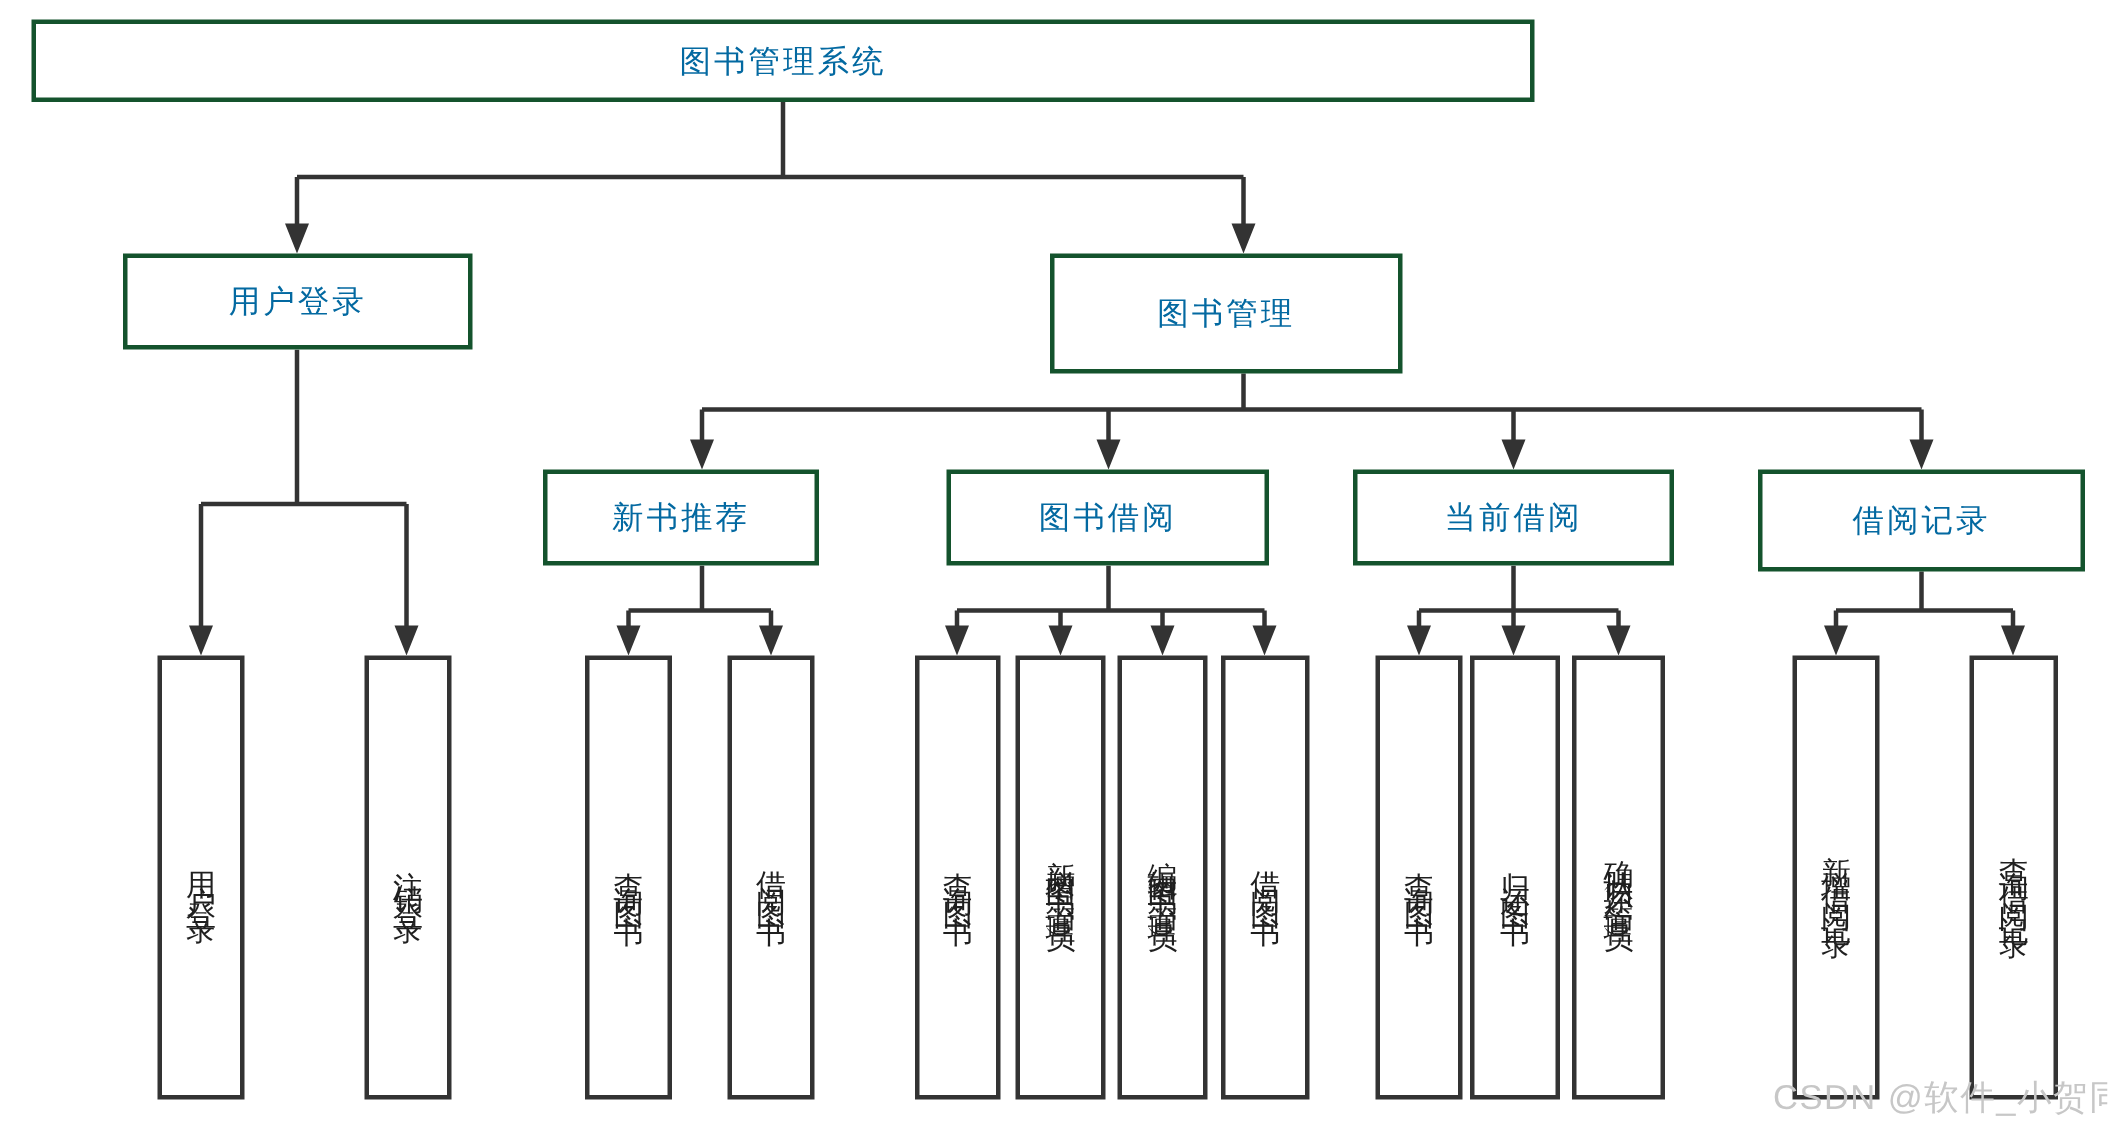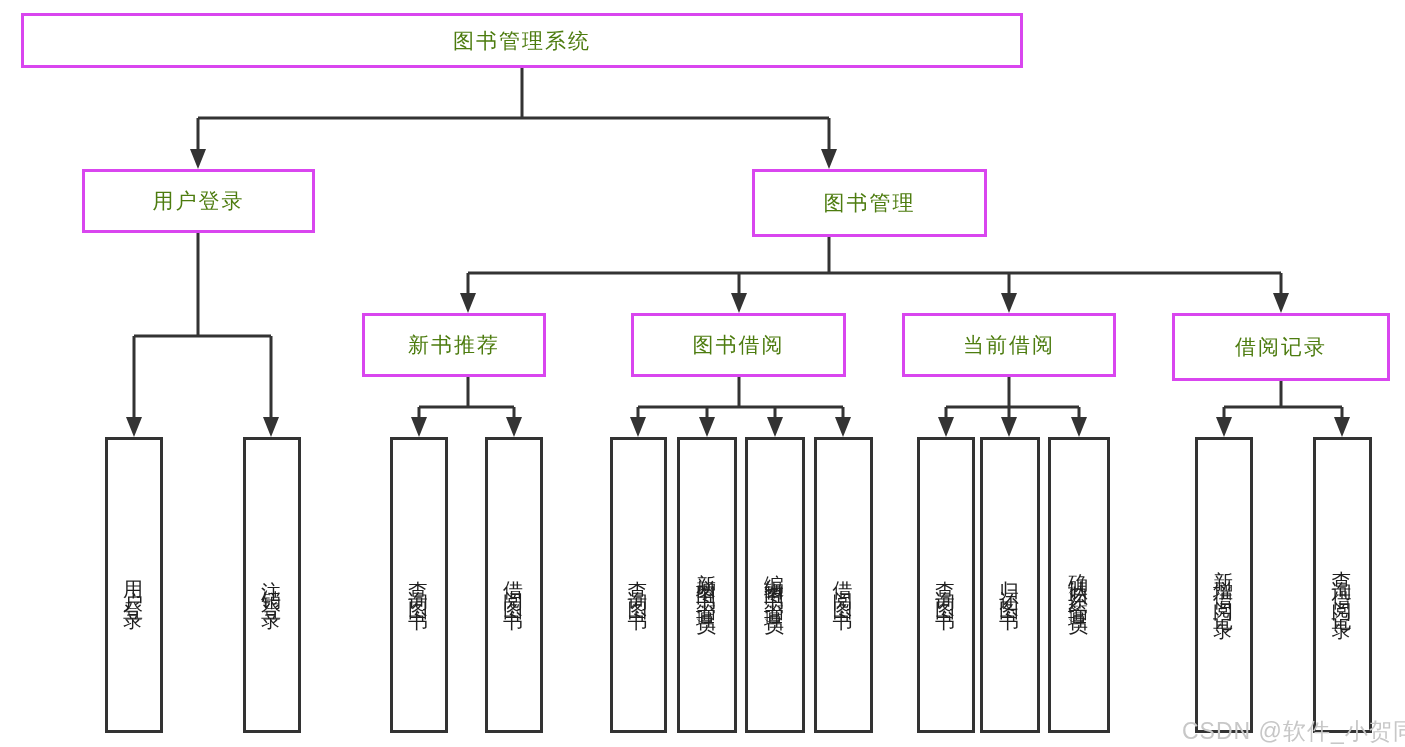--- a/index.html
+++ b/index.html
@@ -16,28 +16,28 @@
     overflow: hidden;
   }
   .connectors {
     position: absolute;
     left: 0; top: 0;
     width: 1405px; height: 747px;
     pointer-events: none;
   }
   .hnode {
     position: absolute;
-    border: 3px solid #d946ef;
+    border: 3px solid #14532d;
     background: #ffffff;
     display: flex;
     align-items: center;
     justify-content: center;
     font-size: 21px;
     letter-spacing: 2px;
-    color: #4d7c0f;
+    color: #0369a1;
     z-index: 2;
   }
   .vnode {
     position: absolute;
     top: 437px;
     height: 296px;
     border: 3px solid #333333;
     background: #ffffff;
     writing-mode: vertical-rl;
     text-orientation: mixed;
@@ -46,21 +46,21 @@
     justify-content: center;
     font-size: 20px;
     letter-spacing: 10px;
     color: #1f1f1f;
     z-index: 2;
   }
   .vnode.long { letter-spacing: 6px; }
   
   .n-root        { left: 21px;  top: 13px;  width: 1002px; height: 55px; }
   .n-user-login  { left: 82px;  top: 169px; width: 233px;  height: 64px; }
-  .n-book-mgmt   { left: 752px; top: 169px; width: 235px;  height: 68px; }
+  .n-book-mgmt   { left: 700px; top: 169px; width: 235px;  height: 80px; }
   .n-new-rec     { left: 362px; top: 313px; width: 184px;  height: 64px; }
   .n-borrow      { left: 631px; top: 313px; width: 215px;  height: 64px; }
   .n-current     { left: 902px; top: 313px; width: 214px;  height: 64px; }
   .n-records     { left: 1172px;top: 313px; width: 218px;  height: 68px; }
   
   .l-login       { left: 105px;  width: 58px; }
   .l-logout      { left: 243px;  width: 58px; }
   .l-query-1     { left: 390px;  width: 58px; }
   .l-borrow-1    { left: 485px;  width: 58px; }
   .l-query-2     { left: 610px;  width: 57px; }

